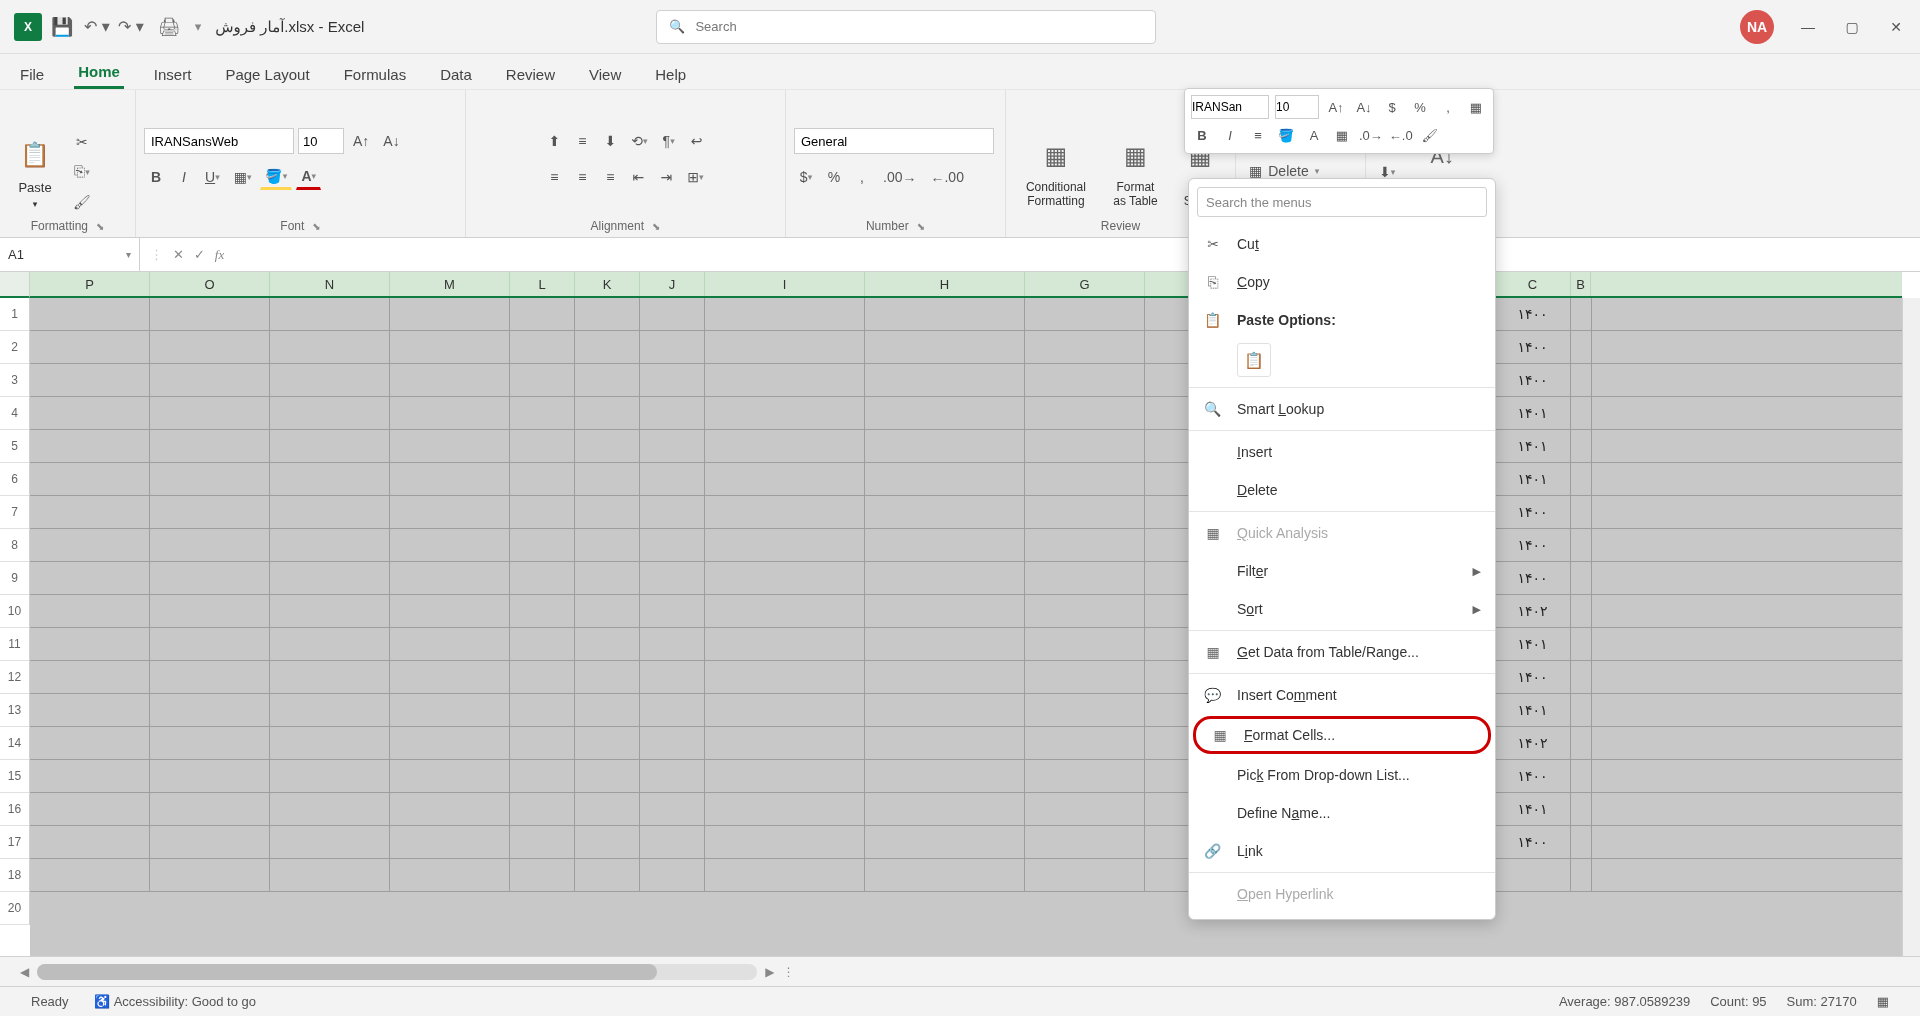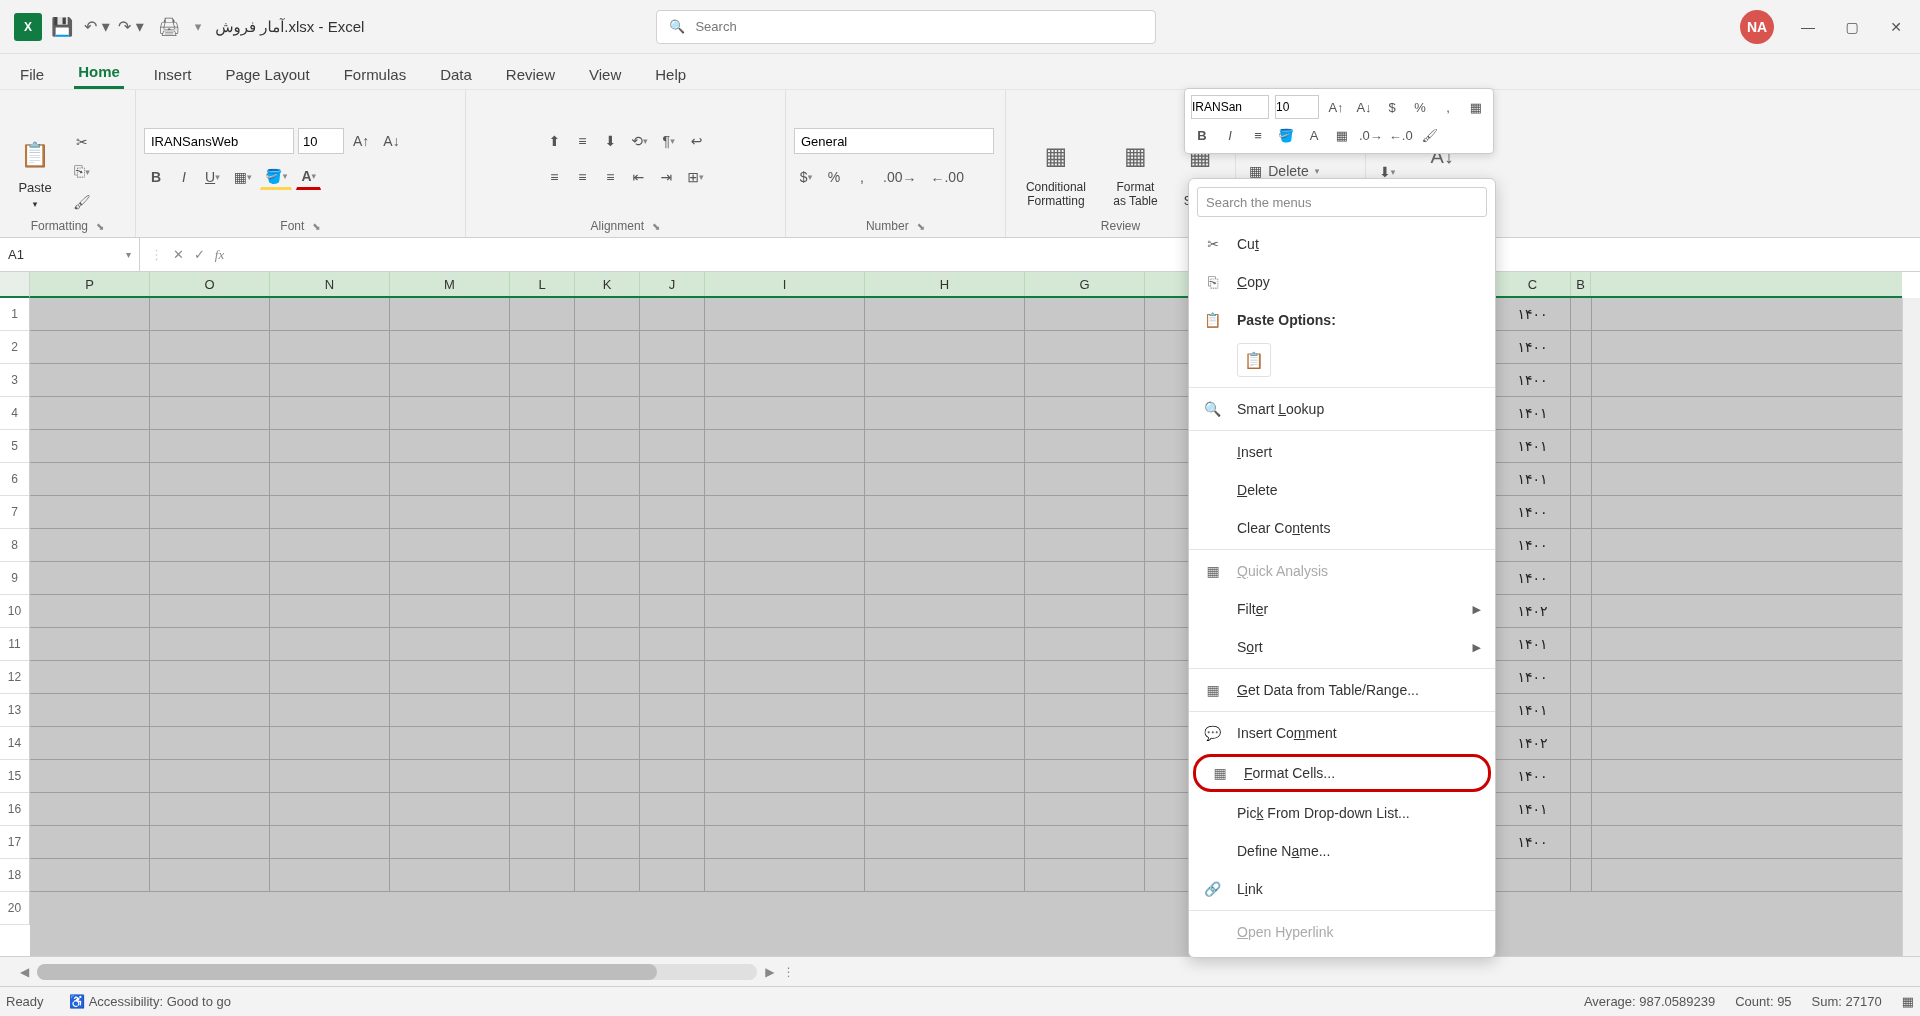--- a/index.html
+++ b/index.html
@@ -66,21 +66,21 @@
 .cell.header { font-weight:700; justify-content:center; font-size:16px;}
 .vscroll { position:absolute; right:0; top:26px; bottom:0; width:18px; background:#f0f0f0; border-left:1px solid #d0d0d0;}
 
 
 .hscrollbar { height:30px; background:#f3f3f3; border-top:1px solid #d0d0d0; display:flex; align-items:center; padding:0 20px; gap:8px;}
 .hscrollbar .nav{ color:#888; font-size:12px;}
 .hscrollbar .track{ flex:0 0 720px; height:16px; background:#e0e0e0; border-radius:8px; position:relative;}
 .hscrollbar .thumb{ position:absolute; left:0; width:620px; height:100%; background:#bdbdbd; border-radius:8px;}
 
 
-.statusbar { height:30px; background:#f3f3f3; border-top:1px solid #d0d0d0; display:flex; align-items:center; padding:0 6px; font-size:13px; color:#555; gap:26px;}
+.statusbar { height:30px; background:#f3f3f3; border-top:1px solid #d0d0d0; display:flex; align-items:center; padding:0 31px; font-size:13px; color:#555; gap:26px;}
 .statusbar .right{ margin-left:auto; display:flex; gap:20px; align-items:center;}
 
 
 .contextmenu { position:absolute; right:424px; top:178px; width:308px; background:#fff; border:1px solid #ccc; border-radius:6px; box-shadow:0 4px 16px rgba(0,0,0,0.2); z-index:100; padding-bottom:6px;}
 .contextmenu .search{ margin:8px; border:1px solid #d0d0d0; border-radius:3px; height:30px; display:flex; align-items:center; padding:0 8px; color:#888; font-size:13px;}
 .contextmenu .item{ height:38px; display:flex; align-items:center; padding:0 14px; gap:14px; cursor:pointer; font-size:14px; color:#333;}
 .contextmenu .item.disabled{ color:#aaa;}
 .contextmenu .item .ico{ width:20px; text-align:center; color:#666; font-size:14px;}
 .contextmenu .item .arrow{ margin-left:auto; font-size:11px; color:#666;}
 .contextmenu .sep{ height:1px; background:#e4e4e4; margin:2px 0;}
@@ -707,24 +707,20 @@
     </div>
   <div class="sep"></div>
   <div class="item">
       <span class="ico"></span>
       <span><span class="und">I</span>nsert</span>
     </div>
   <div class="item">
       <span class="ico"></span>
       <span><span class="und">D</span>elete</span>
     </div>
-  <div class="item">
-      <span class="ico"></span>
-      <span>Clear Co<span class="und">n</span>tents</span>
-    </div>
   <div class="sep"></div>
   <div class="item disabled">
       <span class="ico">▦</span>
       <span><span class="und">Q</span>uick Analysis</span>
     </div>
   <div class="item">
       <span class="ico"></span>
       <span>Filt<span class="und">e</span>r</span>
       <span class="arrow">▶</span>
     </div>

